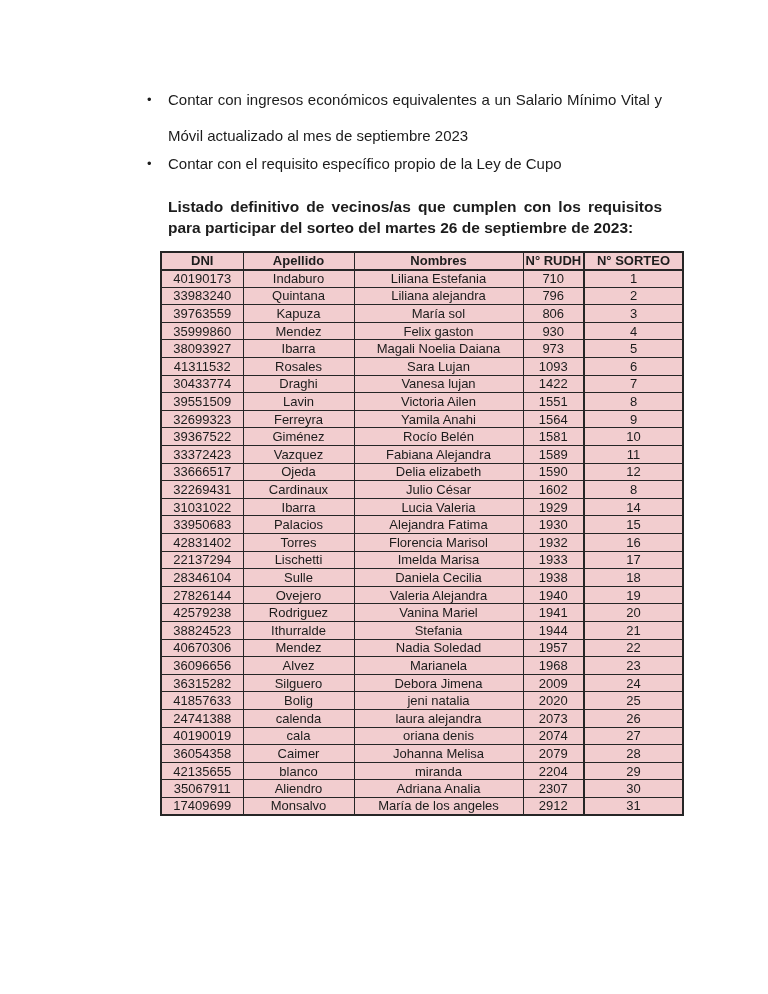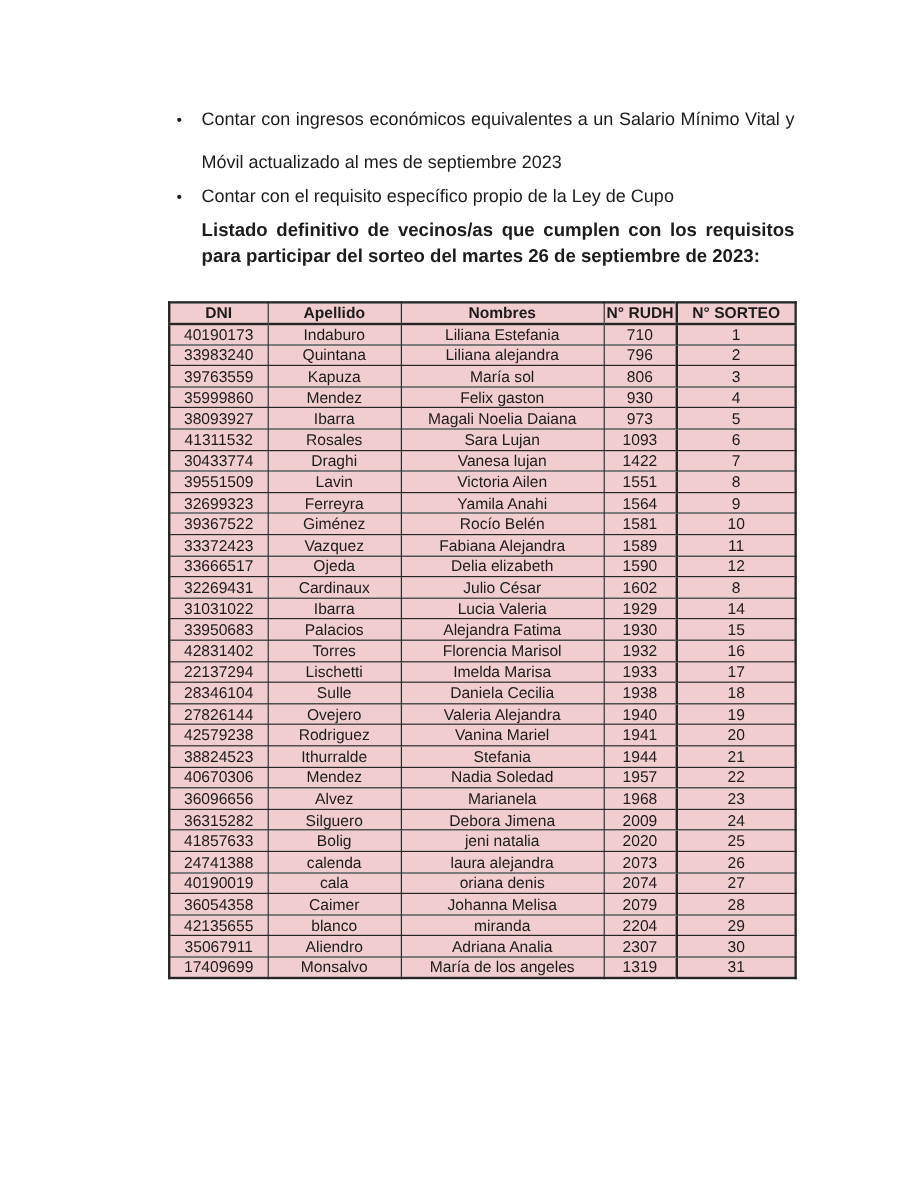--- a/index.html
+++ b/index.html
@@ -35,28 +35,29 @@
   }
   ul.bullets li + li { margin-top: -8px; }
   .bullet-marker {
     position: absolute;
     left: -21px;
     top: 0;
     font-size: 13px;
     line-height: 36px;
   }
   .heading {
+    margin-top: 14px;
     font-size: 15.5px;
     font-weight: bold;
     line-height: 21px;
     text-align: justify;
   }
   table.roster {
     position: absolute;
-    left: 140px;
+    left: 160px;
     top: 251px;
     width: 522px;
     border-collapse: collapse;
     table-layout: fixed;
     border: 2px solid var(--border-color);
   }
   table.roster th, table.roster td {
     border: 1px solid var(--border-color);
     background: var(--row-fill);
     text-align: center;
@@ -321,19 +322,19 @@
           <td>35067911</td>
           <td>Aliendro</td>
           <td>Adriana Analia</td>
           <td>2307</td>
           <td>30</td>
         </tr>
         <tr>
           <td>17409699</td>
           <td>Monsalvo</td>
           <td>María de los angeles</td>
-          <td>1319</td>
+          <td>2912</td>
           <td>31</td>
         </tr>
       </tbody>
   </table>
 
 </div>
 
 </body></html>

